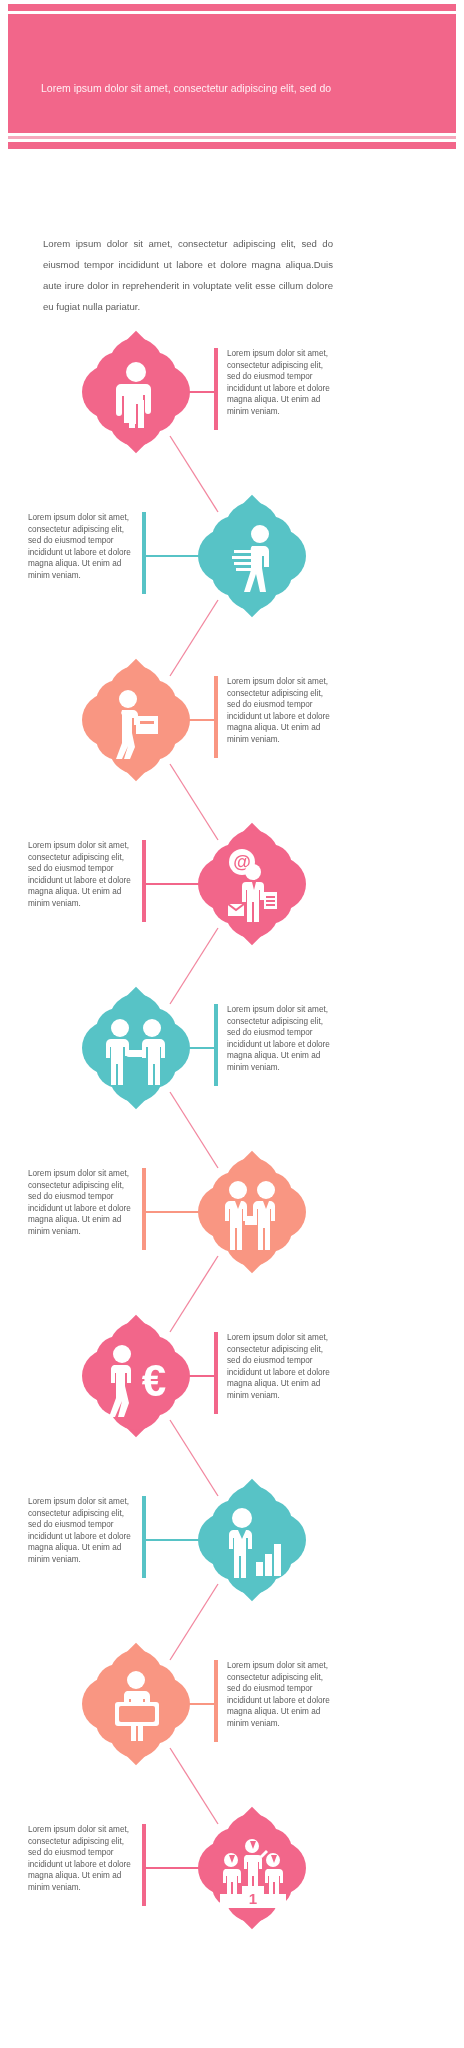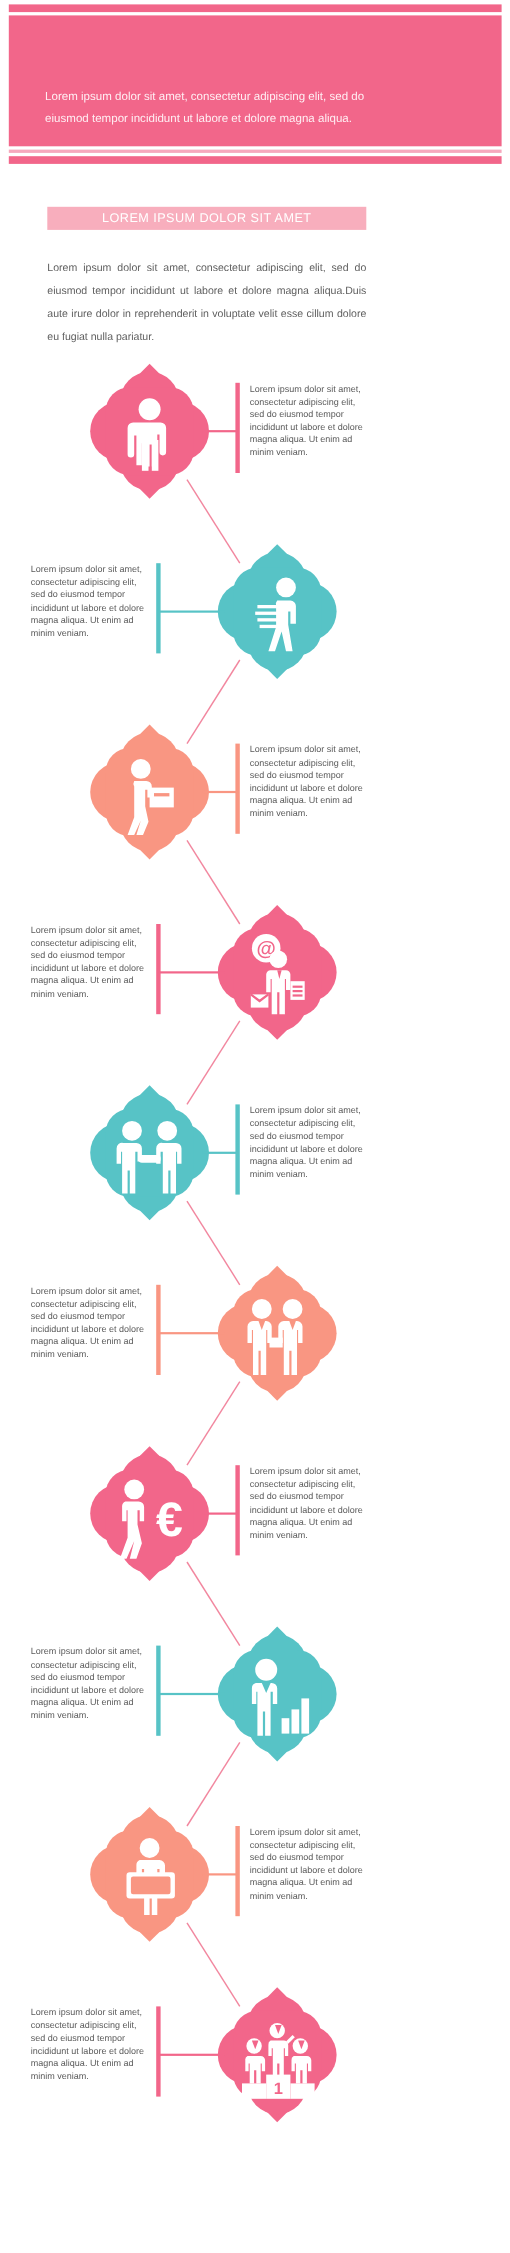--- a/index.html
+++ b/index.html
@@ -150,26 +150,22 @@
 <body>
 
 <div id="page">
 
   <div class="hdr-strip-top"></div>
   <div class="hdr-band"></div>
   <div class="hdr-rule"></div>
   <div class="hdr-strip-bot"></div>
   <div class="hdr-sub">
     <div>Lorem ipsum dolor sit amet, consectetur adipiscing elit, sed do</div>
-    <div>eiusmod tempor incididunt ut labore et dolore magna aliqua.</div>
   </div>
 
-  <div class="sec-banner">
-    <span>LOREM IPSUM DOLOR SIT AMET</span>
-  </div>
 
   <div class="intro">Lorem ipsum dolor sit amet, consectetur adipiscing elit, sed do eiusmod tempor incididunt ut labore et dolore magna aliqua.Duis aute irure dolor in reprehenderit in voluptate velit esse cillum dolore eu fugiat nulla pariatur.</div>
 
   <div id="timeline">
     <svg class="connector-layer" viewBox="0 0 464 2048">
         <line x1="170" y1="436" x2="218" y2="512" stroke="#f2879f" stroke-width="1.3"></line>
         <line x1="218" y1="600" x2="170" y2="676" stroke="#f2879f" stroke-width="1.3"></line>
         <line x1="170" y1="764" x2="218" y2="840" stroke="#f2879f" stroke-width="1.3"></line>
         <line x1="218" y1="928" x2="170" y2="1004" stroke="#f2879f" stroke-width="1.3"></line>
         <line x1="170" y1="1092" x2="218" y2="1168" stroke="#f2879f" stroke-width="1.3"></line>

